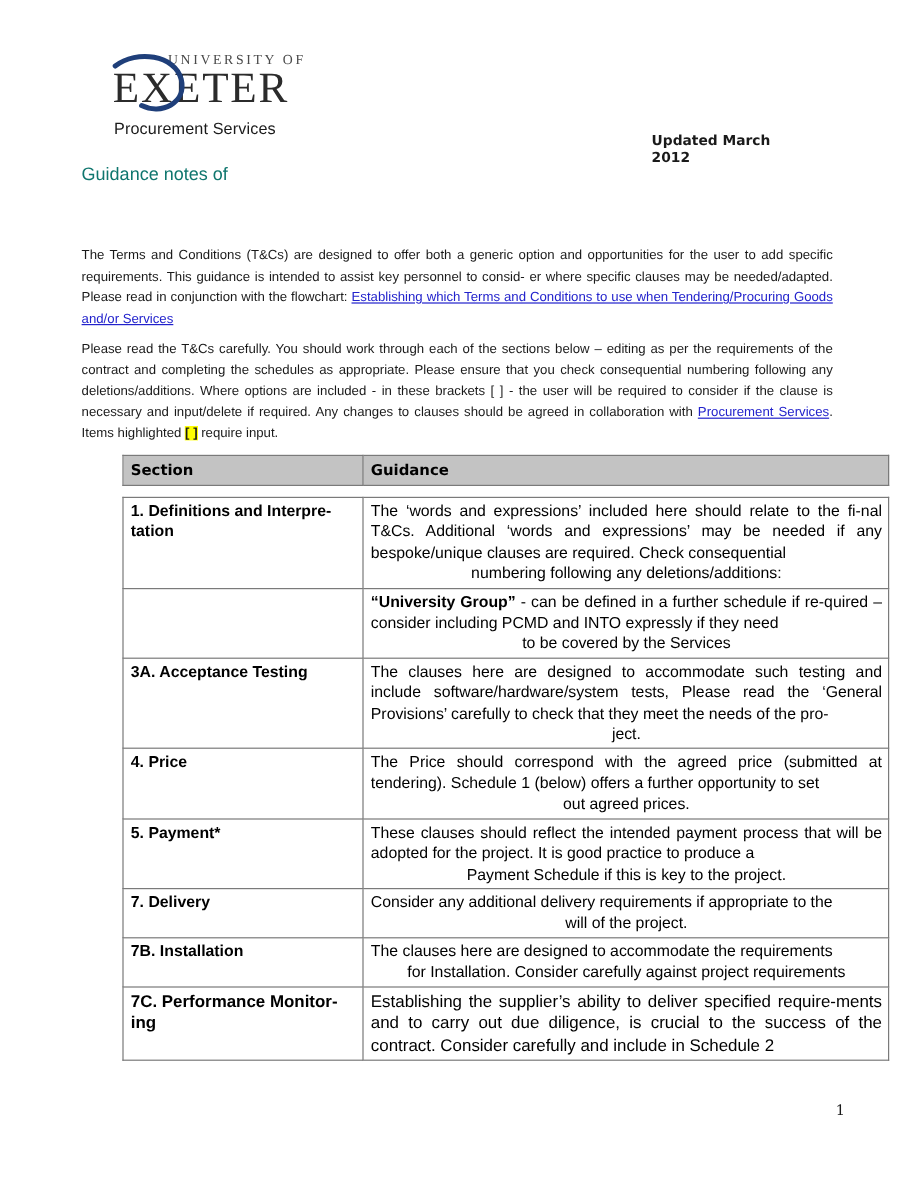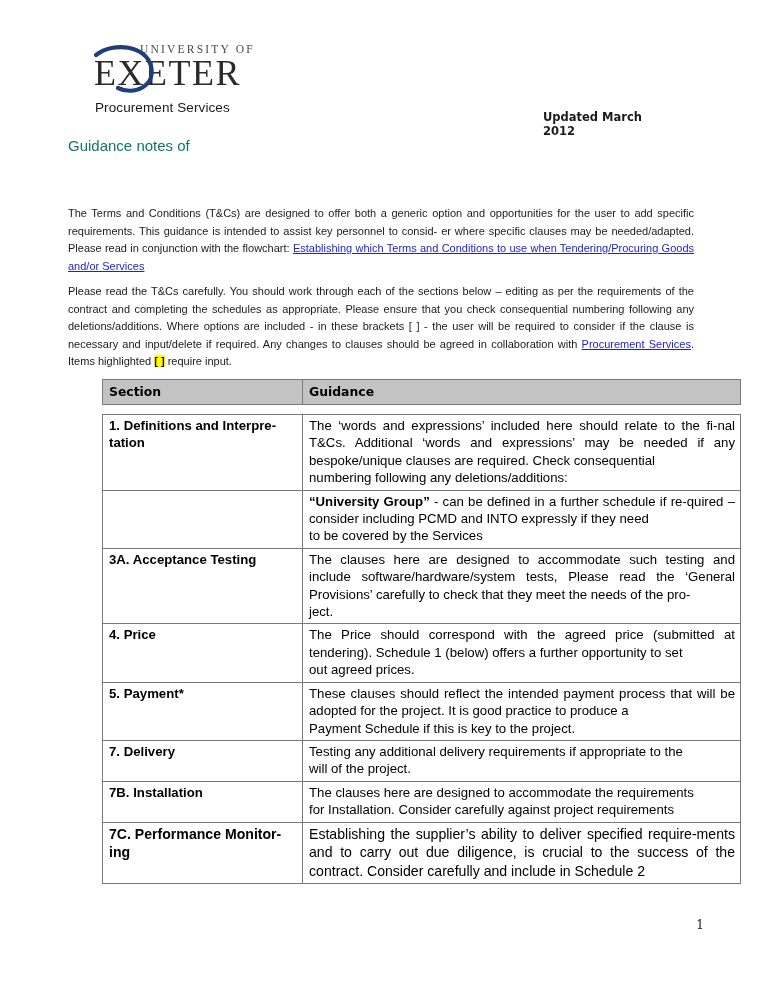--- a/index.html
+++ b/index.html
@@ -133,21 +133,21 @@
   }
   td.sec.spread {
     text-align: justify;
   }
   td.sec.spread > span {
     display: inline;
   }
   td.gui {
     text-align: justify;
   }
-  td.gui .last { display: block; text-align: left; }
+  td.gui .last { display: block; text-align: center; }
   td.gui b { font-weight: bold; }
 
   tr.big td { font-size: 14.1px; line-height: 18.6px; }
 
   
   .pageno {
     position: absolute;
     left: 0;
     top: 918px;
     width: 704px;
@@ -247,21 +247,21 @@
         <td class="gui">
           <span>These clauses should reflect the intended payment process that will be adopted for the project.  It is good practice to produce a </span>
           <span class="last">Payment Schedule if this is key to the project.</span>
         </td>
       </tr>
 
 
       <tr>
         <td class="sec">7. Delivery</td>
         <td class="gui">
-          <span>Testing any additional delivery requirements if appropriate to the </span>
+          <span>Consider any additional delivery requirements if appropriate to the </span>
           <span class="last">will of the project.</span>
         </td>
       </tr>
 
 
       <tr>
         <td class="sec">7B. Installation</td>
         <td class="gui">
           <span>The clauses here are designed to accommodate the requirements </span>
           <span class="last">for Installation. Consider carefully against project requirements</span>

